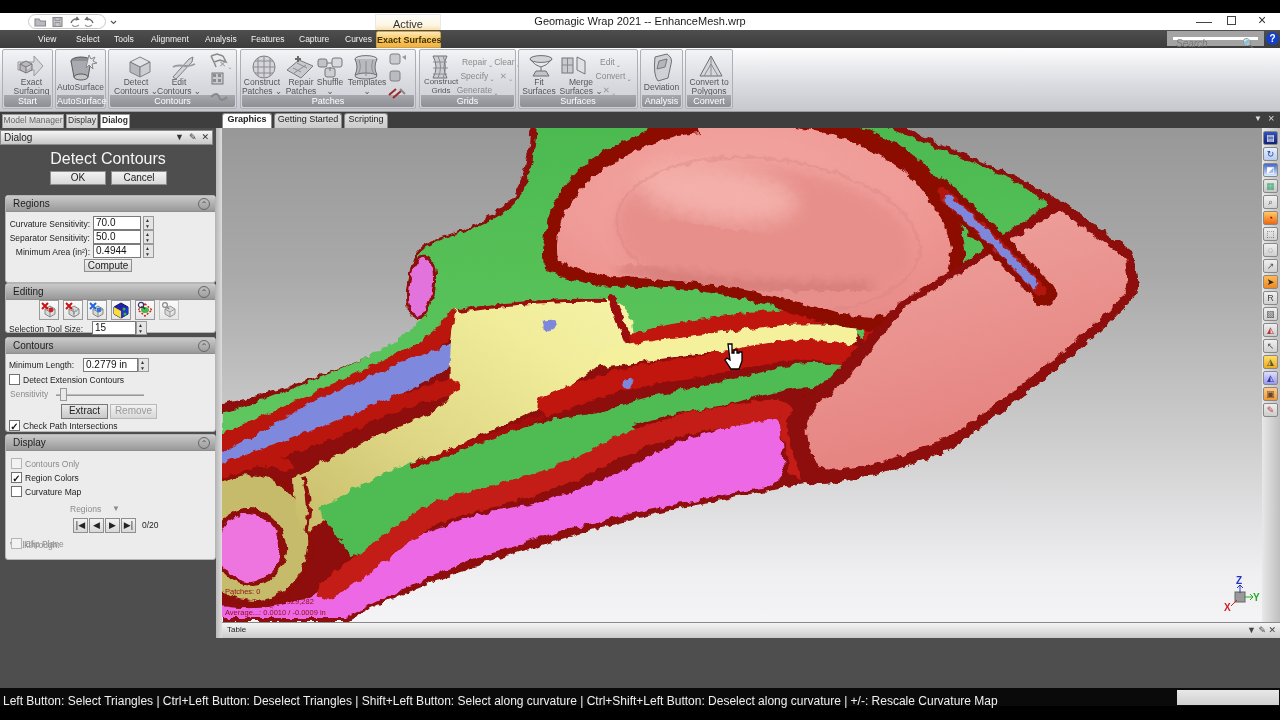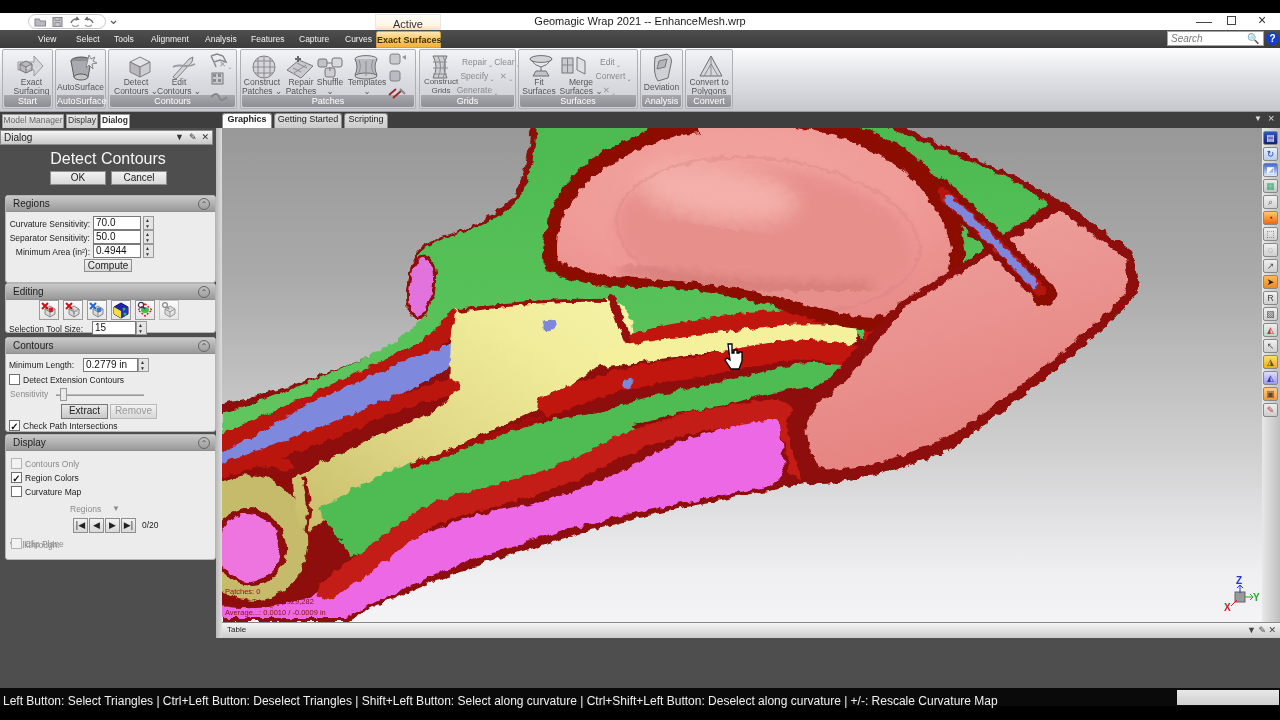--- a/index.html
+++ b/index.html
@@ -8,21 +8,21 @@
 
 #titlebar{left:0;top:13px;width:1280px;height:17px;background:#fff;}
 #qat{left:28px;top:14px;width:78px;height:15px;border:1px solid #c9c9c9;border-radius:8px;}
 #title{left:0;top:15px;width:1280px;text-align:center;font-size:11px;color:#1a1a1a;}
 .winbtn{top:16px;font-size:12px;color:#444;line-height:10px;}
 #activebox{left:375px;top:14px;width:66px;height:18px;background:linear-gradient(#fdfdfb,#fdf6e3 60%,#f3d9a0);border:1px solid #e8e8e8;border-bottom:none;font-size:11px;color:#333;text-align:center;padding-top:3px;}
 
 #menubar{left:0;top:30px;width:1280px;height:18px;background:linear-gradient(#4e4e4e,#3c3c3c);}
 .menu{top:34px;font-size:8.5px;color:#f2f2f2;}
 #exacttab{left:376px;top:31px;width:65px;white-space:nowrap;font-size:9px;height:17px;background:linear-gradient(#fee9b6,#f9c86a 45%,#f2b13f);border-radius:2px 2px 0 0;border:1px solid #caa24e;font-weight:bold;color:#3a3000;text-align:center;padding-top:3px;}
-#search{left:1167px;top:31px;width:97px;height:15px;background:#fff;border:1px solid #a3a3a3;font-size:10px;color:#777;font-style:italic;padding:1px 3px;}
+#search{left:1167px;top:31px;width:97px;height:15px;background:#fff;border:6px solid #a3a3a3;font-size:10px;color:#777;font-style:italic;padding:1px 3px;}
 #help{left:1266px;top:32px;width:13px;height:13px;border-radius:50%;background:#1540c8;color:#fff;font-size:10px;font-weight:bold;text-align:center;line-height:13px;}
 
 #ribbon{left:0;top:48px;width:1280px;height:64px;background:linear-gradient(#fdfdfe,#dcdde2 55%,#c7c8cf);border-bottom:1px solid #9b9b9b;}
 .group{position:absolute;top:1px;height:60px;background:linear-gradient(#f2f3f5,#d8d9df 60%,#cfd0d7);border:1px solid #aeaeb4;border-radius:2px;}
 .glabel{position:absolute;left:1px;right:1px;bottom:1px;height:12px;background:linear-gradient(#a7a7ad,#8e8e95);color:#fff;font-size:9px;text-align:center;line-height:12px;border-radius:0 0 2px 2px;}
 .btxt{position:absolute;font-size:8.5px;color:#555;text-align:center;line-height:8.7px;}
 .ricon{position:absolute;}
 
 #tabstrip{left:0;top:112px;width:1280px;height:16px;background:#3e3e3e;}
 .ptab{position:absolute;top:114px;height:14px;font-size:8.5px;white-space:nowrap;overflow:hidden;color:#333;background:linear-gradient(#e8e8e8,#cfcfcf);border:1px solid #9a9a9a;border-bottom:none;text-align:center;}

